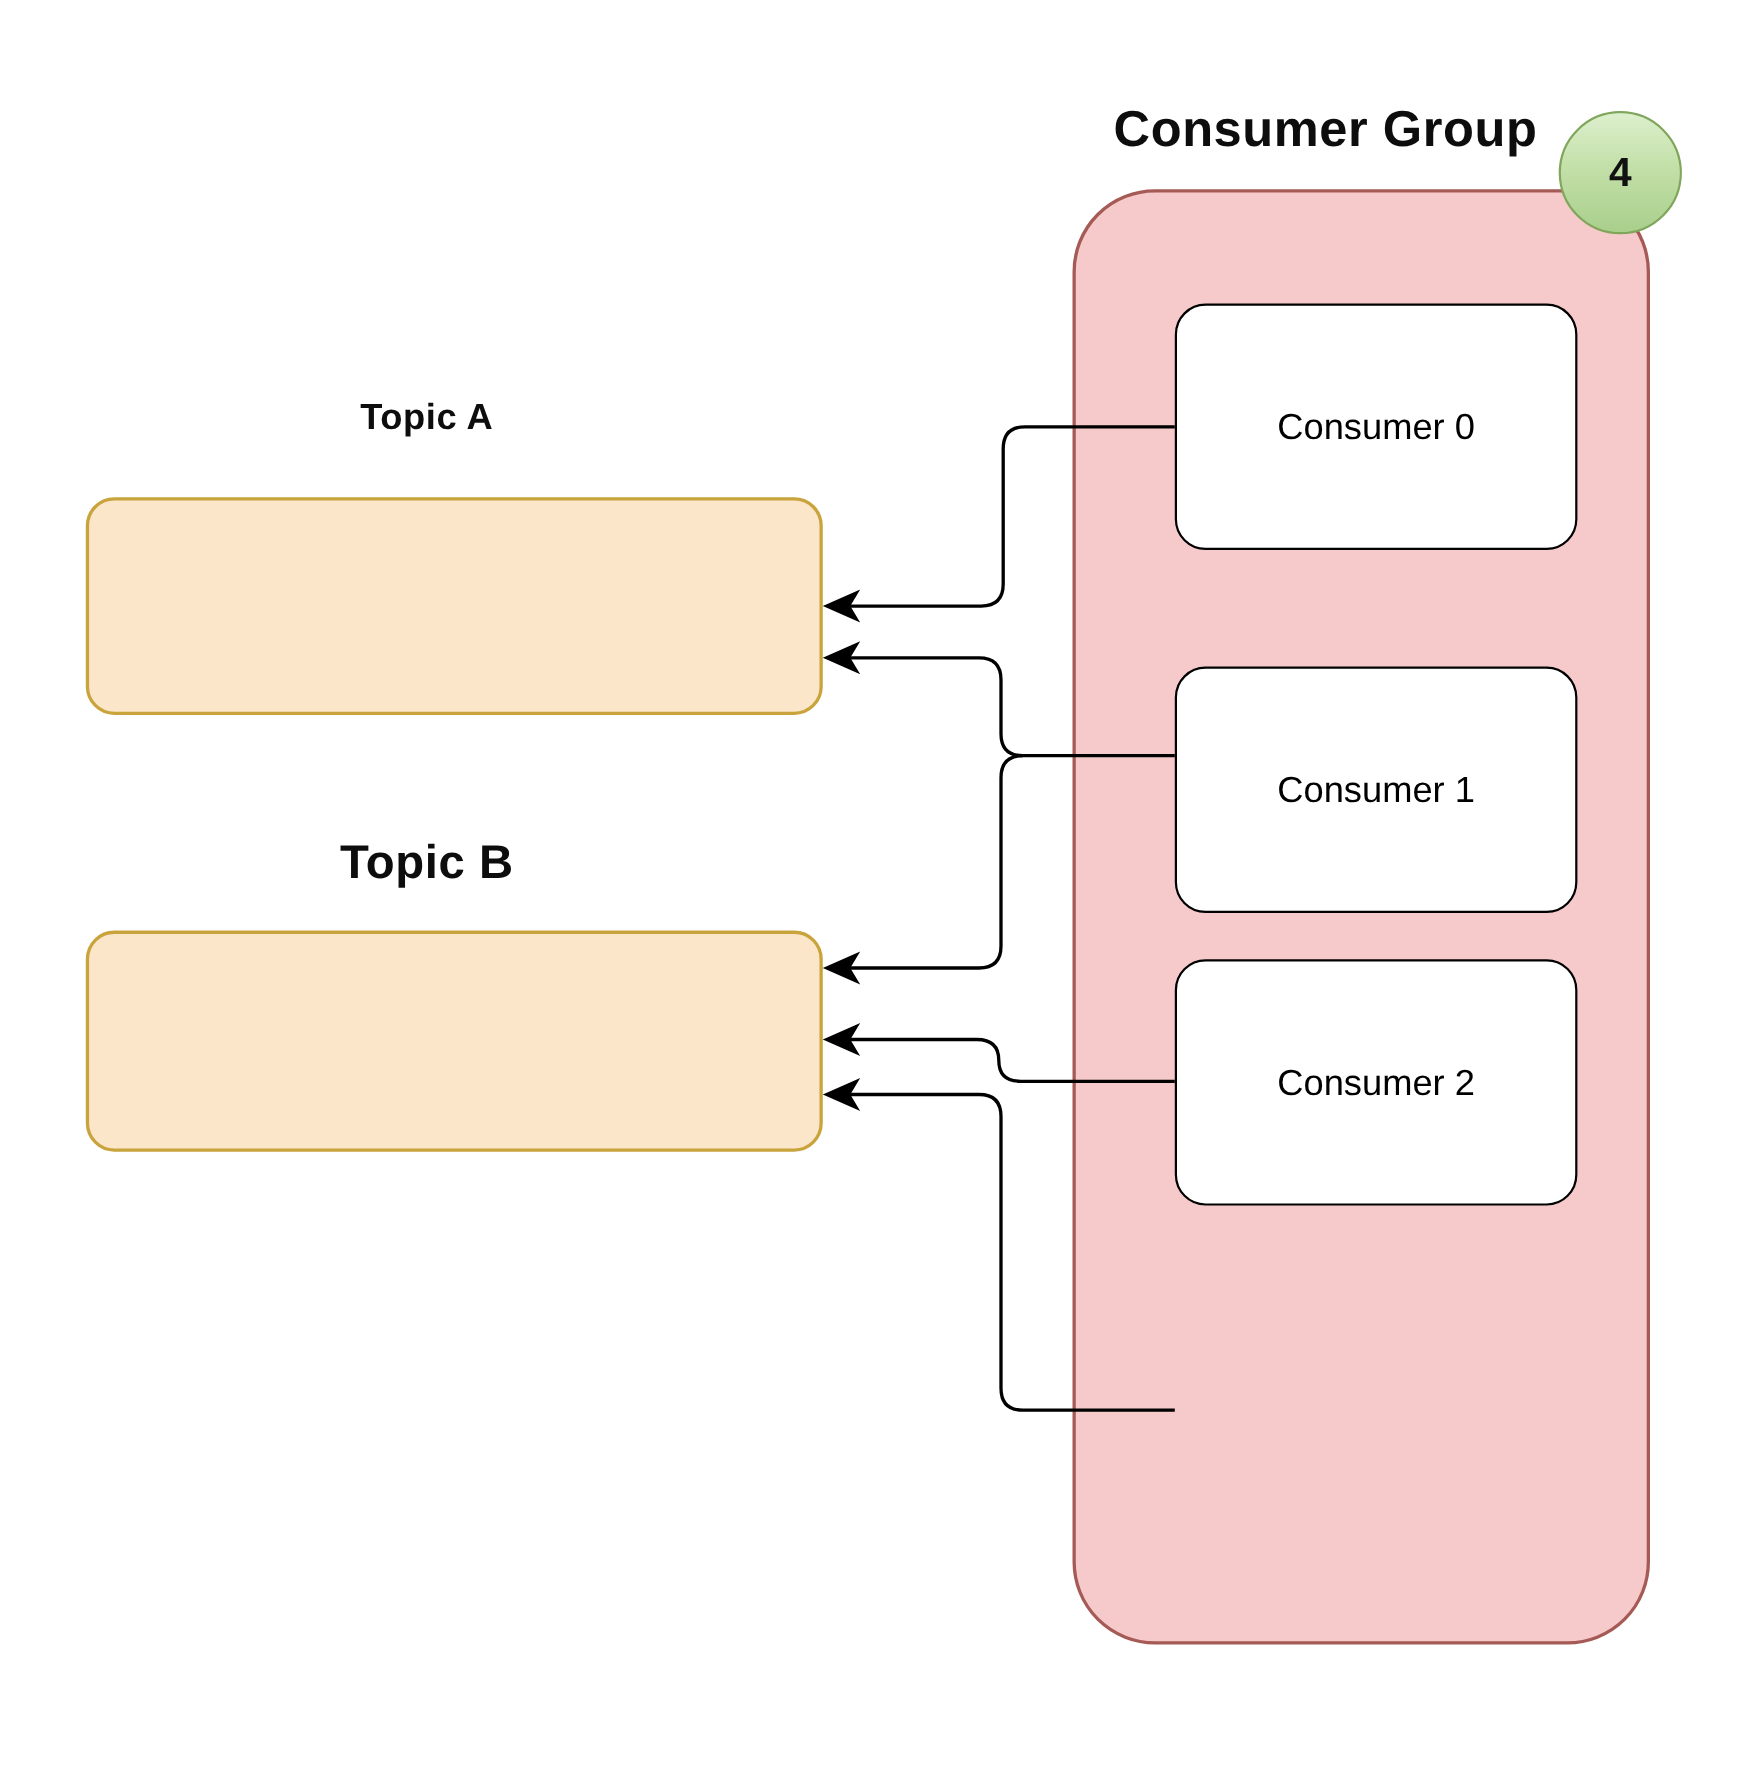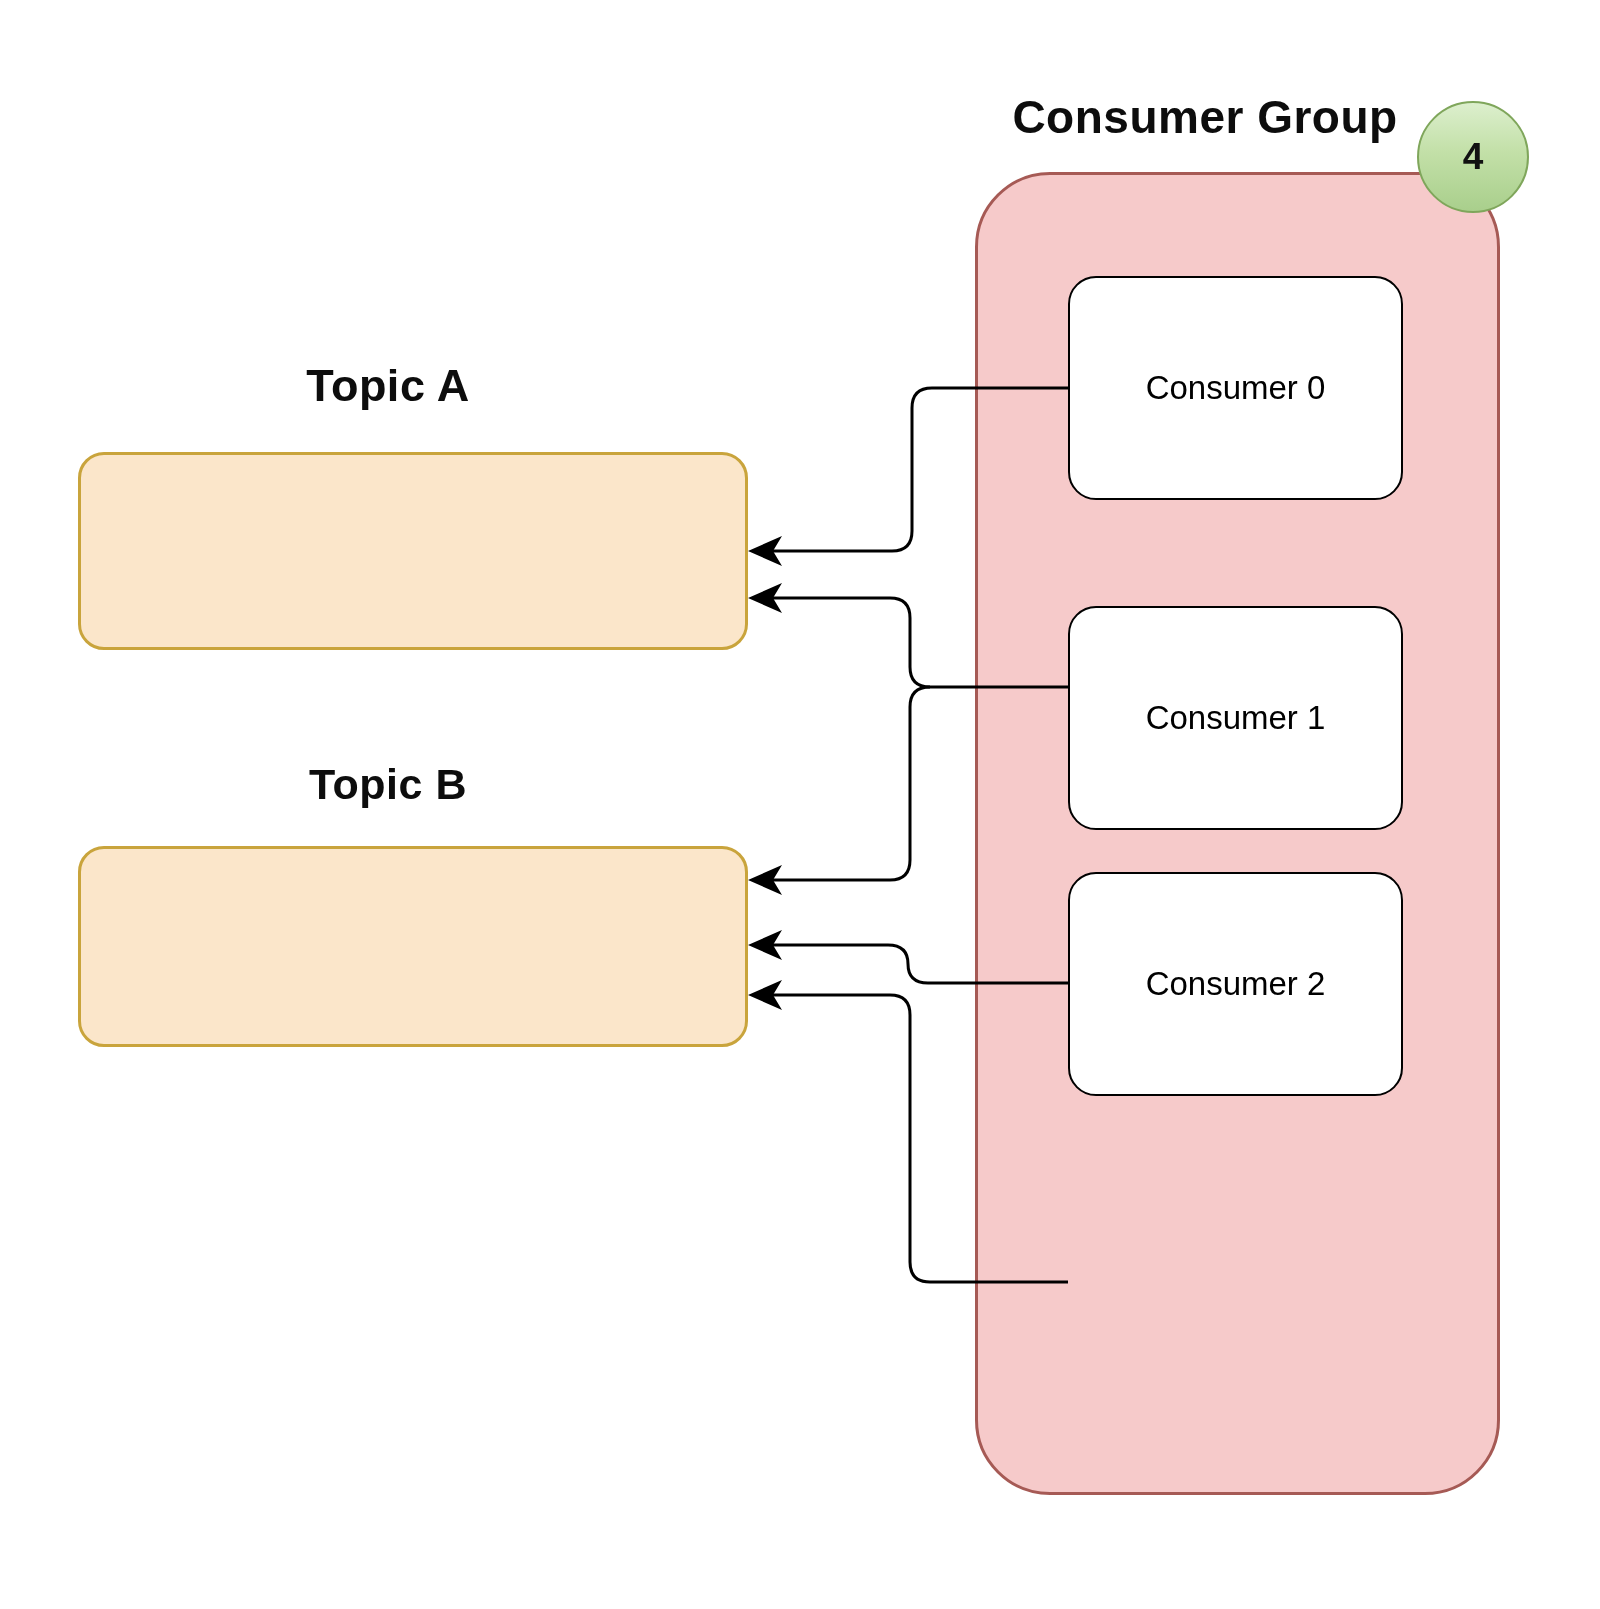--- a/index.html
+++ b/index.html
@@ -5,29 +5,29 @@
   html,body{margin:0;padding:0;background:#ffffff;}
   #canvas{
     position:relative;width:1600px;height:1609px;background:#ffffff;
     font-family:"Liberation Sans", sans-serif;overflow:hidden;padding-left:41px;
   }
   .abs{position:absolute;}
   .title{
     font-weight:bold;color:#0d0d0d;text-align:center;letter-spacing:0.5px;
   }
   #consumer-group-title{left:1005px;top:90px;width:400px;font-size:46px;}
-  #topic-a-title{left:78px;top:360px;width:620px;font-size:45px;}
+  #topic-a-title{left:78px;top:360px;width:620px;font-size:33px;}
   #topic-b-title{left:78px;top:760px;width:620px;font-size:43px;}
   #group-container{
     left:975px;top:172px;width:525px;height:1323px;
     background:#F6CACA;border:3px solid #A65A55;border-radius:75px;
     box-sizing:border-box;
   }
   .consumer-box{
-    left:1068px;width:335px;height:224px;
+    left:1068px;width:366px;height:224px;
     background:#ffffff;border:2.5px solid #000000;border-radius:28px;
     box-sizing:border-box;display:flex;align-items:center;justify-content:center;
     font-size:33px;color:#000000;
   }
   #consumer-box-0{top:276px;}
   #consumer-box-1{top:574px;margin-top:32px;}
   #consumer-box-2{top:872px;text-align:right;}
   #consumer-box-3{top:1170px;}
   .topic-box{
     left:78px;width:670px;

